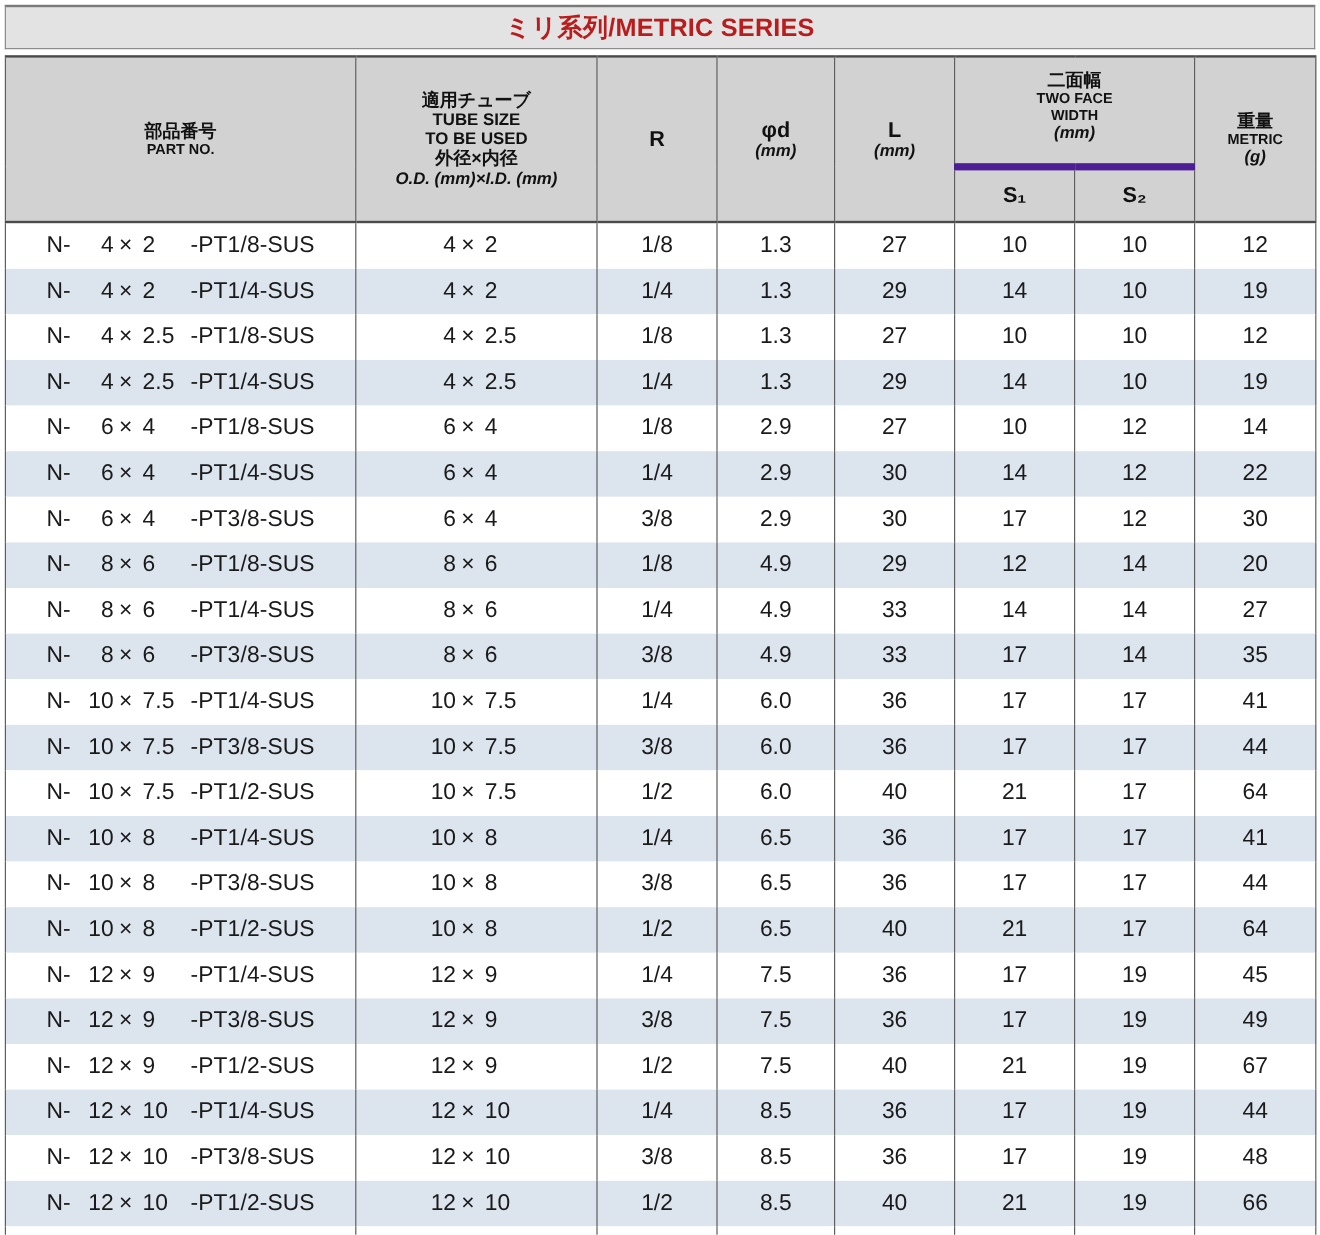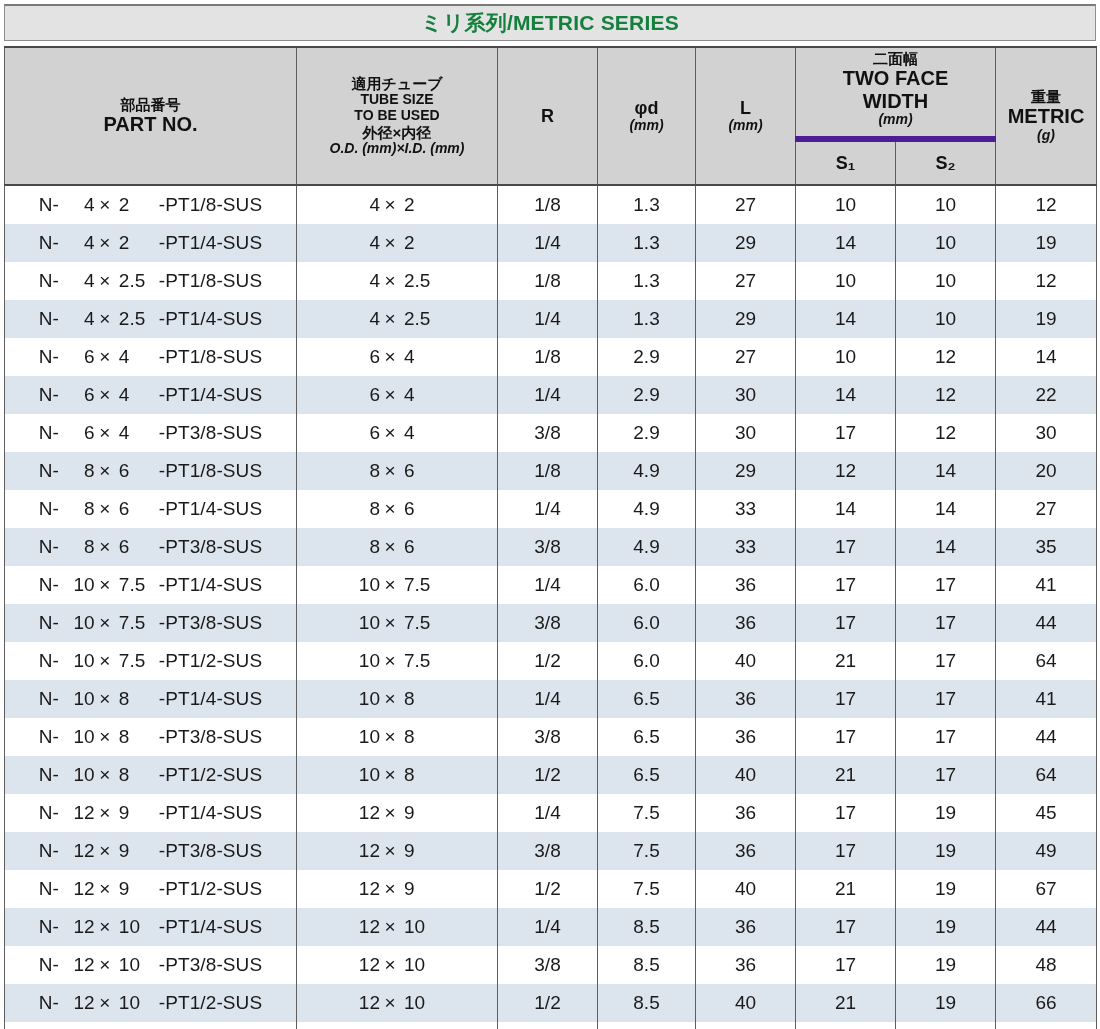--- a/index.html
+++ b/index.html
@@ -32,21 +32,21 @@
     border-top: 2px solid #7a7a7a;
     display: flex;
     align-items: center;
     justify-content: center;
     flex: 0 0 auto;
   }
   .title-text {
     font-size: 21px;
     font-weight: bold;
     letter-spacing: .2px;
-    color: #15803d;
+    color: #b91c1c;
   }
 
   
   .tbl-wrap {
     margin: 5px 4px 0 4px;
     flex: 1 1 auto;
   }
   table.spec {
     width: 100%;
     border-collapse: collapse;
@@ -74,21 +74,21 @@
   }
   thead tr.hrow-main th.grp {
     height: auto;
     text-align: center;
   }
   thead tr.hrow-sub th {
     height: 42px;
     border-top: 6px solid #4c1d95;
   }
   .h-jp { font-size: 15px; display: block; }
-  .h-en { font-size: 20px; display: block; }
+  .h-en { font-size: 12px; display: block; }
   .h-en.sm { font-size: 14px; }
   .h-unit { font-size: 14px; display: block; font-style: italic; }
   .h-big { font-size: 18px; display: block; }
   .h-sub { font-size: 18px; font-weight: bold; }
 
   .grp-inner {
     display: block;
     padding-bottom: 6px;
   }
 

